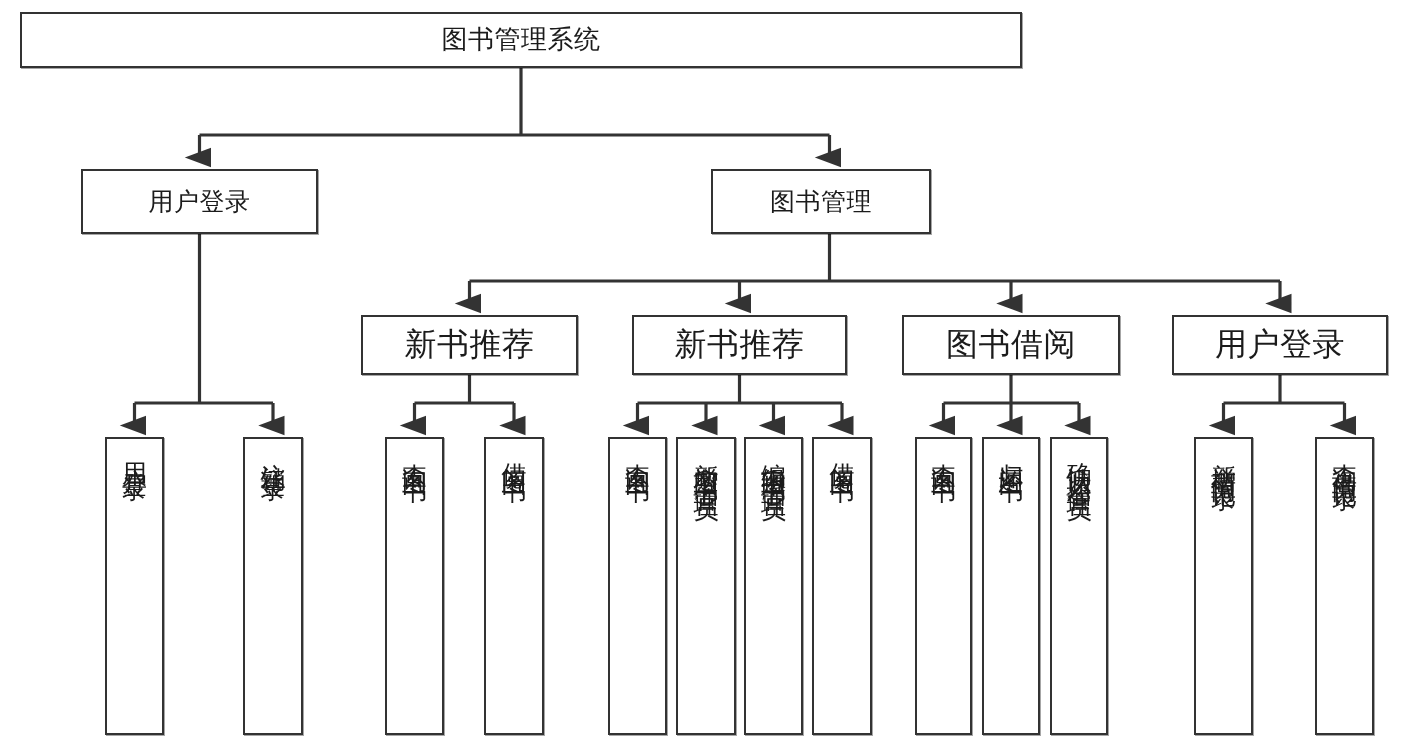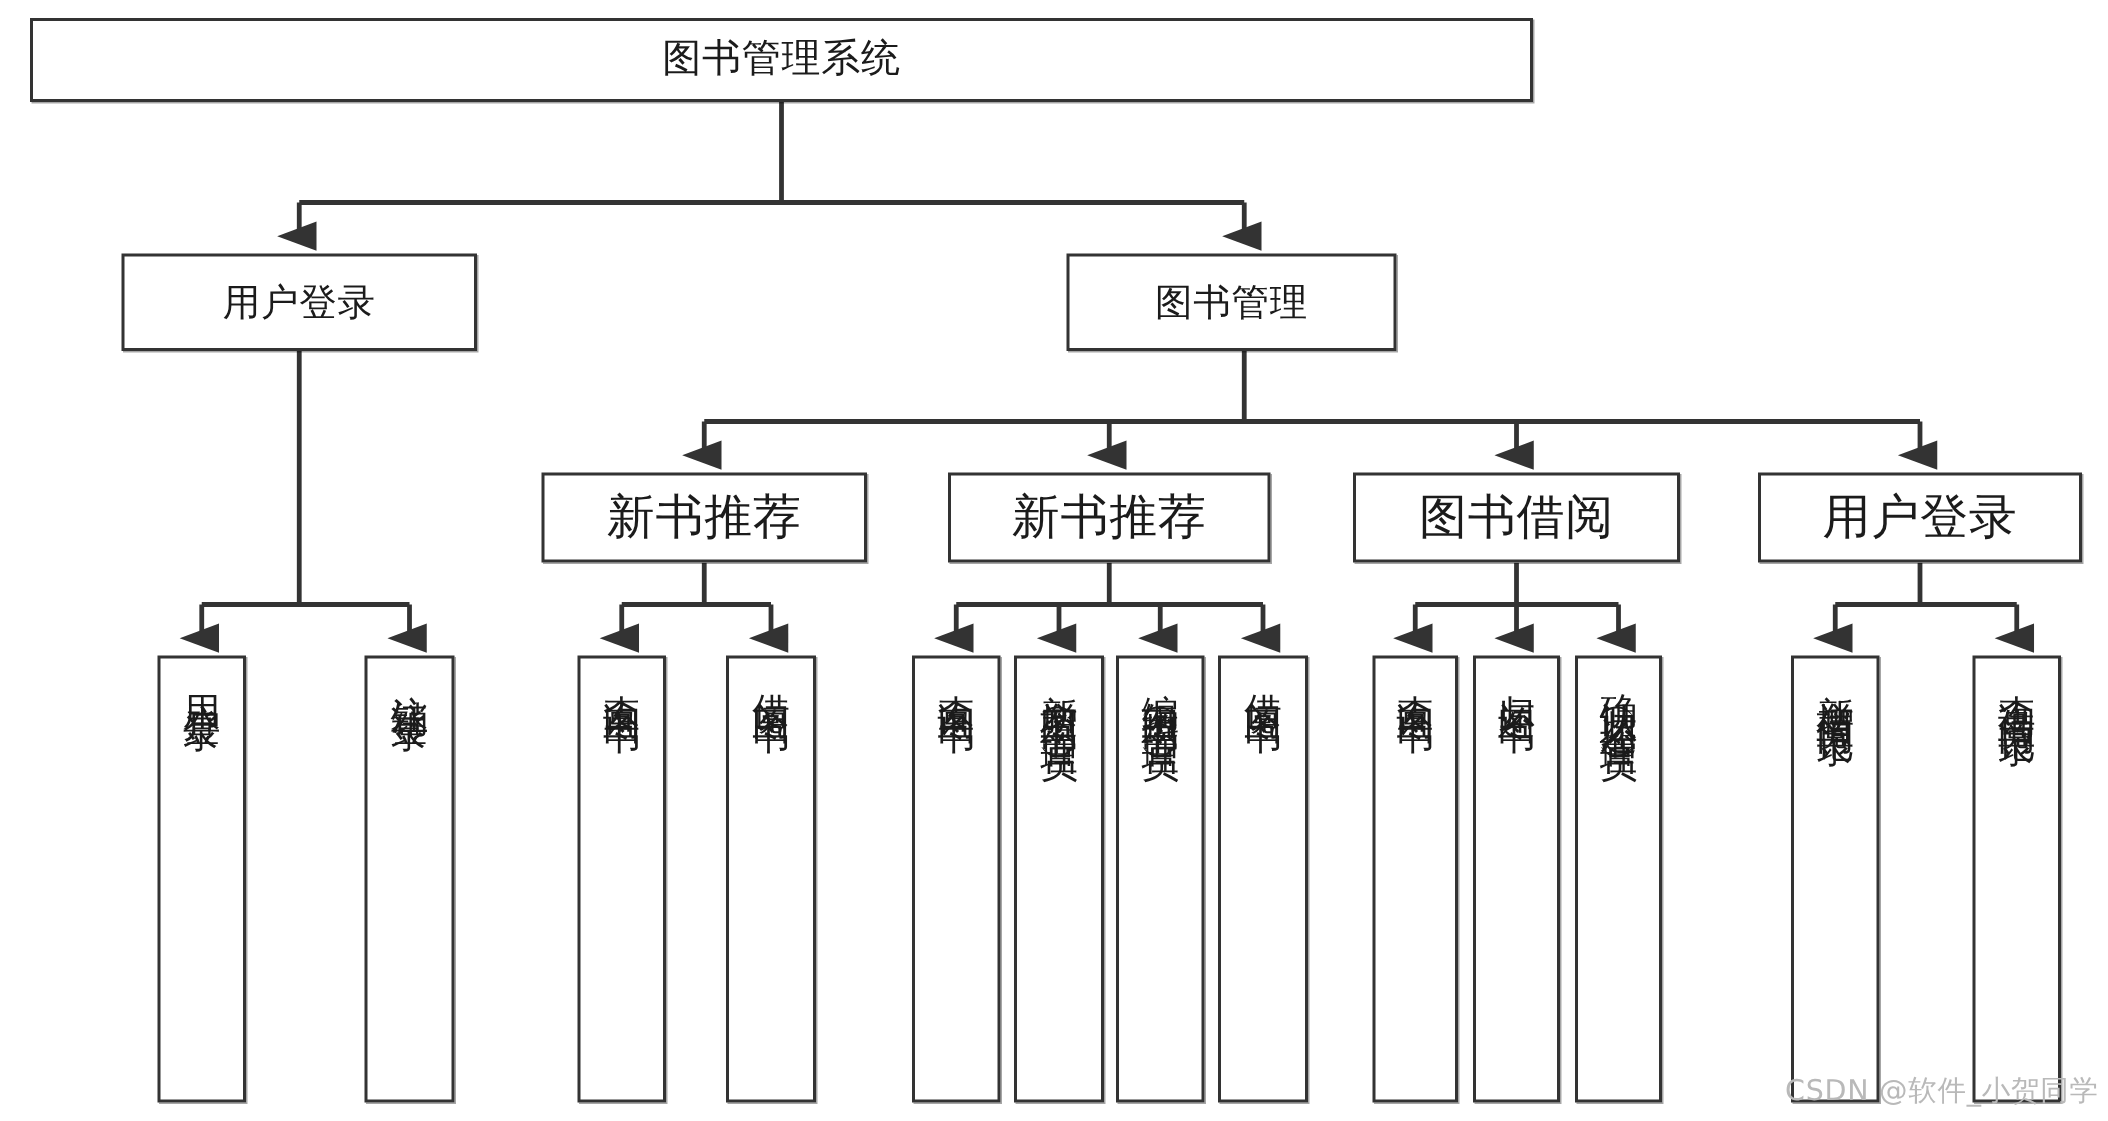--- a/index.html
+++ b/index.html
@@ -181,14 +181,13 @@
         <span class="node-label">确认归还（管理员）</span>
       </div>
       <div class="node lvl3 vert topaligned" style="left: 1194px; top: 437px; width: 59px; height: 298px;">
         <span class="node-label">新增借阅记录</span>
       </div>
       <div class="node lvl3 vert topaligned" style="left: 1315px; top: 437px; width: 59px; height: 298px;">
         <span class="node-label">查询借阅记录</span>
       </div>
     </div>
 
-  <div id="watermark">CSDN @软件_小贺同学</div>
 </div>
 
 </body></html>

